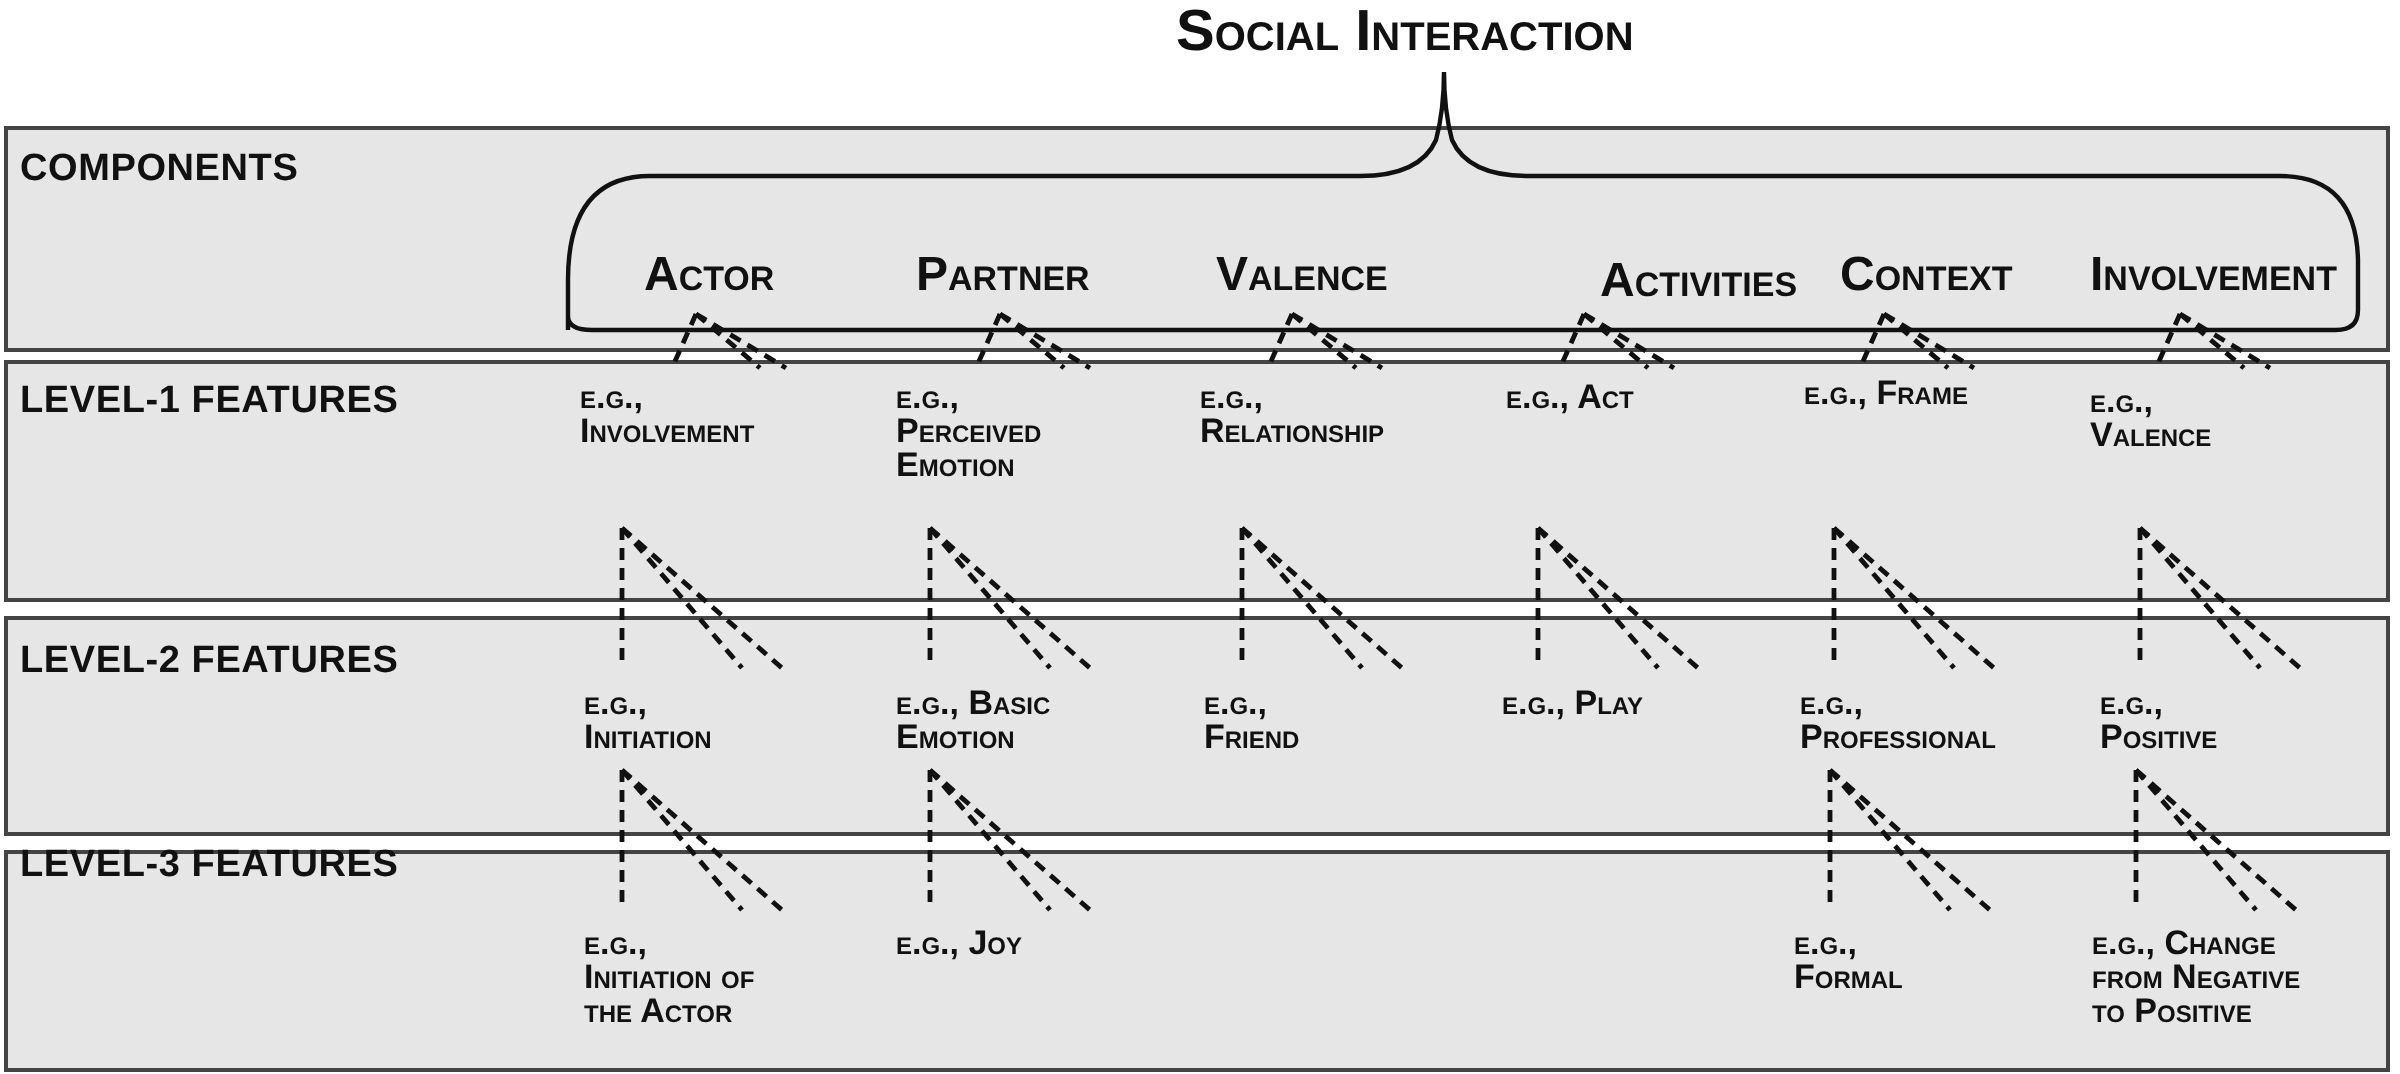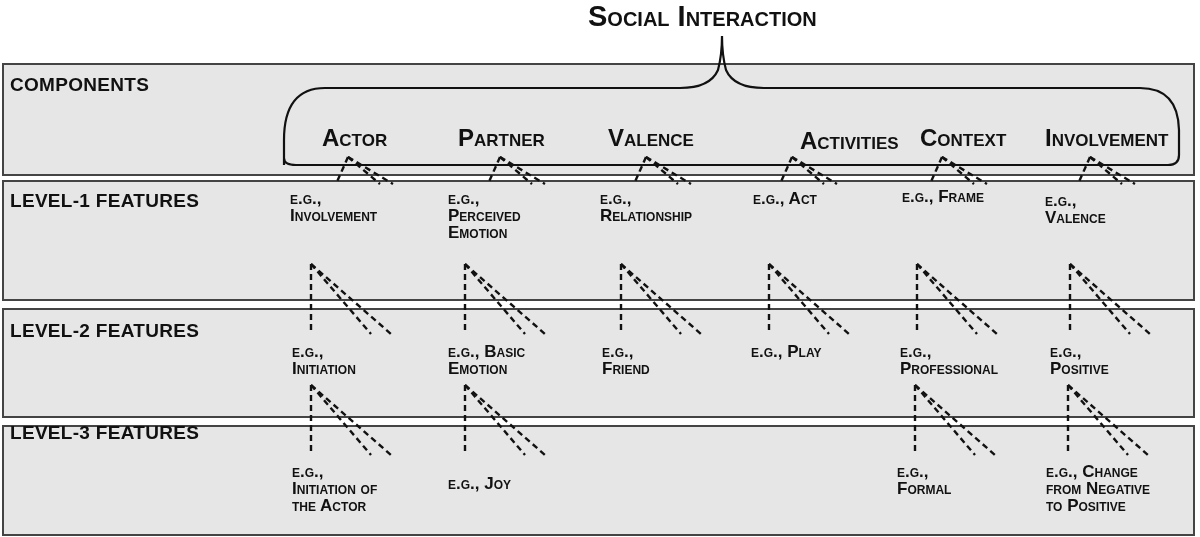--- a/index.html
+++ b/index.html
@@ -116,18 +116,18 @@
 Friend</div>
 <div class="ex" style="left:751px;top:343px;">e.g., Play</div>
 <div class="ex" style="left:900px;top:343px;">e.g.,
 Professional</div>
 <div class="ex" style="left:1050px;top:343px;">e.g.,
 Positive</div>
 
 <div class="ex" style="left:292px;top:463px;">e.g.,
 Initiation of
 the Actor</div>
-<div class="ex" style="left:448px;top:475px;">e.g., Joy</div>
+<div class="ex" style="left:448px;top:463px;">e.g., Joy</div>
 <div class="ex" style="left:897px;top:463px;">e.g.,
 Formal</div>
 <div class="ex" style="left:1046px;top:463px;">e.g., Change
 from Negative
 to Positive</div>
 
 </body></html>

